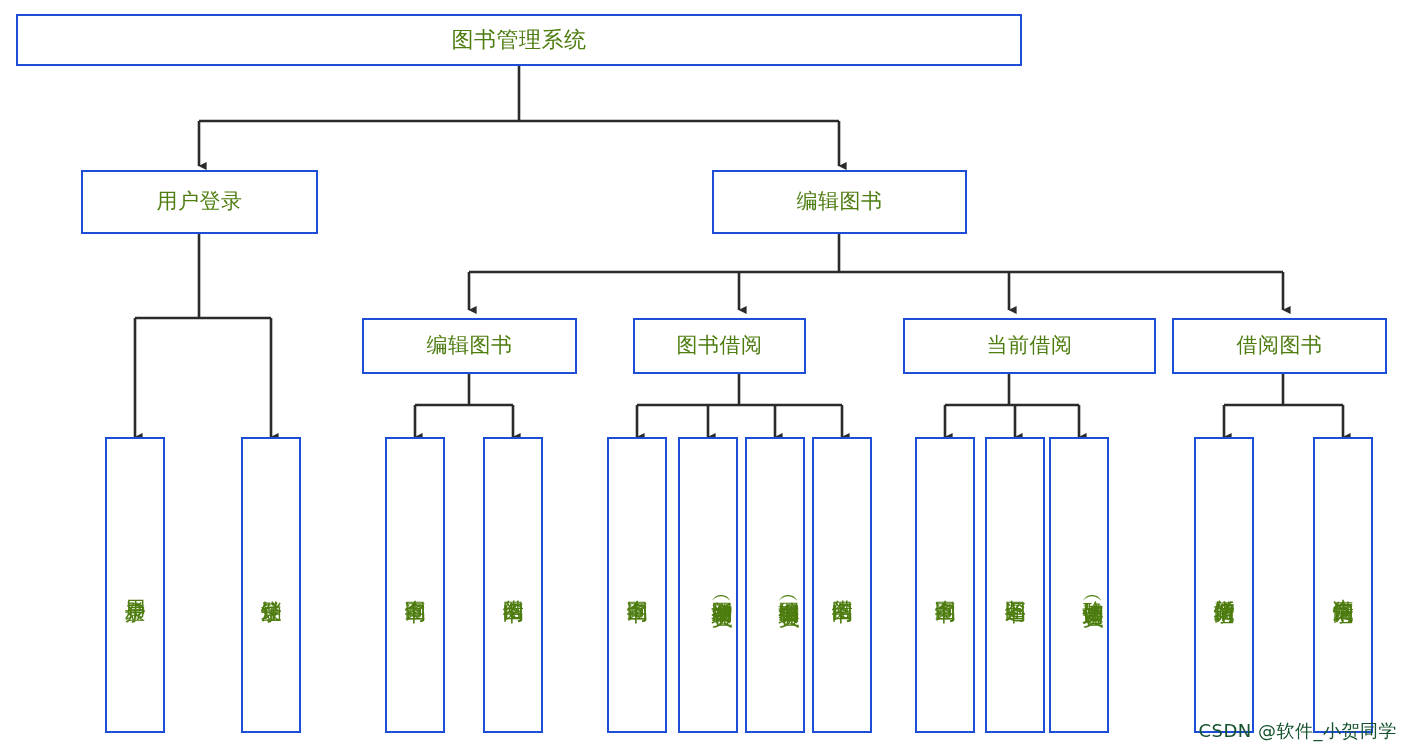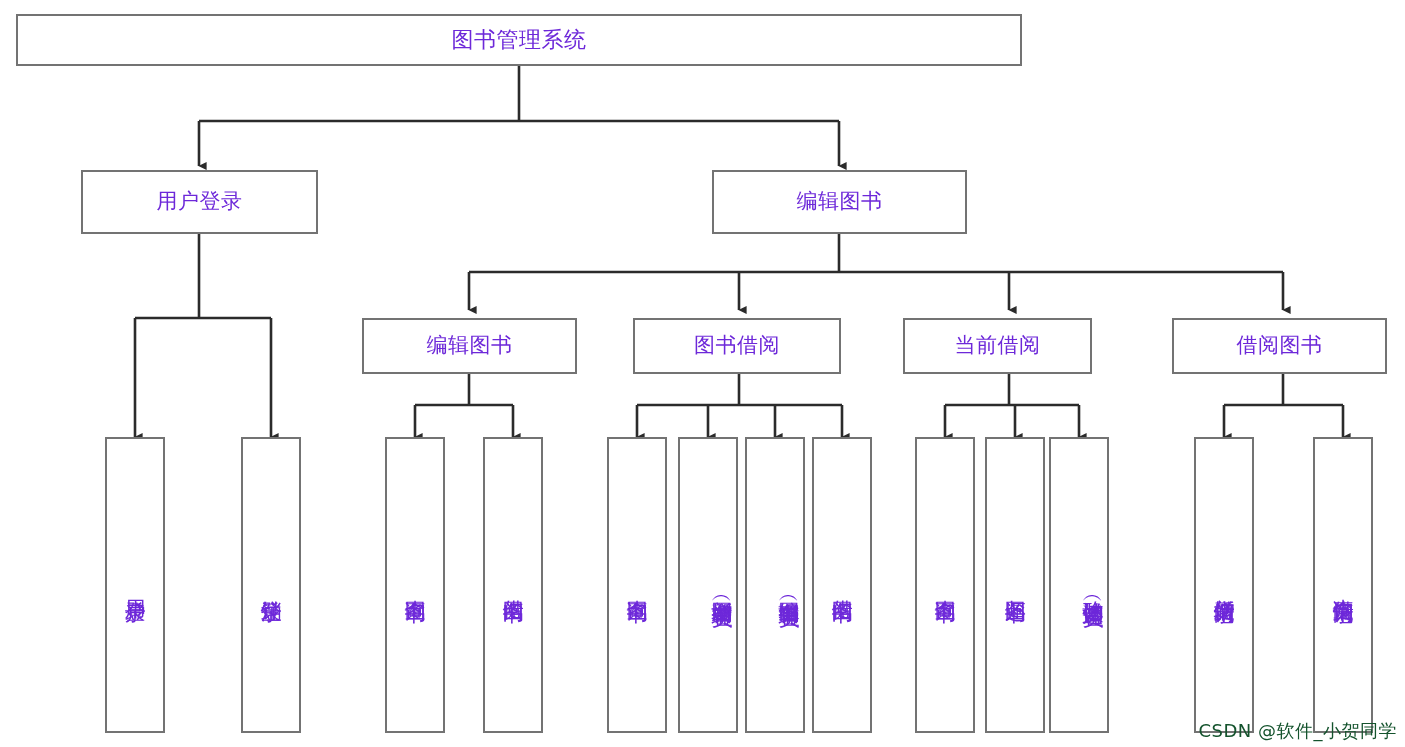--- a/index.html
+++ b/index.html
@@ -21,23 +21,23 @@
     position: absolute;
     left: 0;
     top: 0;
     width: 1405px;
     height: 747px;
     pointer-events: none;
   }
   .node {
     position: absolute;
     box-sizing: border-box;
-    border: 2px solid #737373;
+    border: 2px solid #1d4ed8;
     background: #ffffff;
-    color: #6d28d9;
+    color: #4d7c0f;
     display: flex;
     align-items: center;
     justify-content: center;
     text-align: center;
   }
   .node.h {
     font-size: 21px;
     line-height: 1.2;
     letter-spacing: 0.5px;
   }
@@ -134,25 +134,25 @@
   </div>
 
   <div class="node h" style="left:712px; top:170px; width:255px; height:64px;">
     <span>编辑图书</span>
   </div>
 
   <div class="node h" style="left:362px; top:318px; width:215px; height:56px;">
     <span>编辑图书</span>
   </div>
 
-  <div class="node h" style="left:633px; top:318px; width:208px; height:56px;">
+  <div class="node h" style="left:633px; top:318px; width:173px; height:56px;">
     <span>图书借阅</span>
   </div>
 
-  <div class="node h" style="left:903px; top:318px; width:189px; height:56px;">
+  <div class="node h" style="left:903px; top:318px; width:253px; height:56px;">
     <span>当前借阅</span>
   </div>
 
   <div class="node h" style="left:1172px; top:318px; width:215px; height:56px;">
     <span>借阅图书</span>
   </div>
 
   <div class="node v" style="left:105px; top:437px; width:60px; height:296px;">
     <span class="vlabel">用户登录</span>
   </div>

